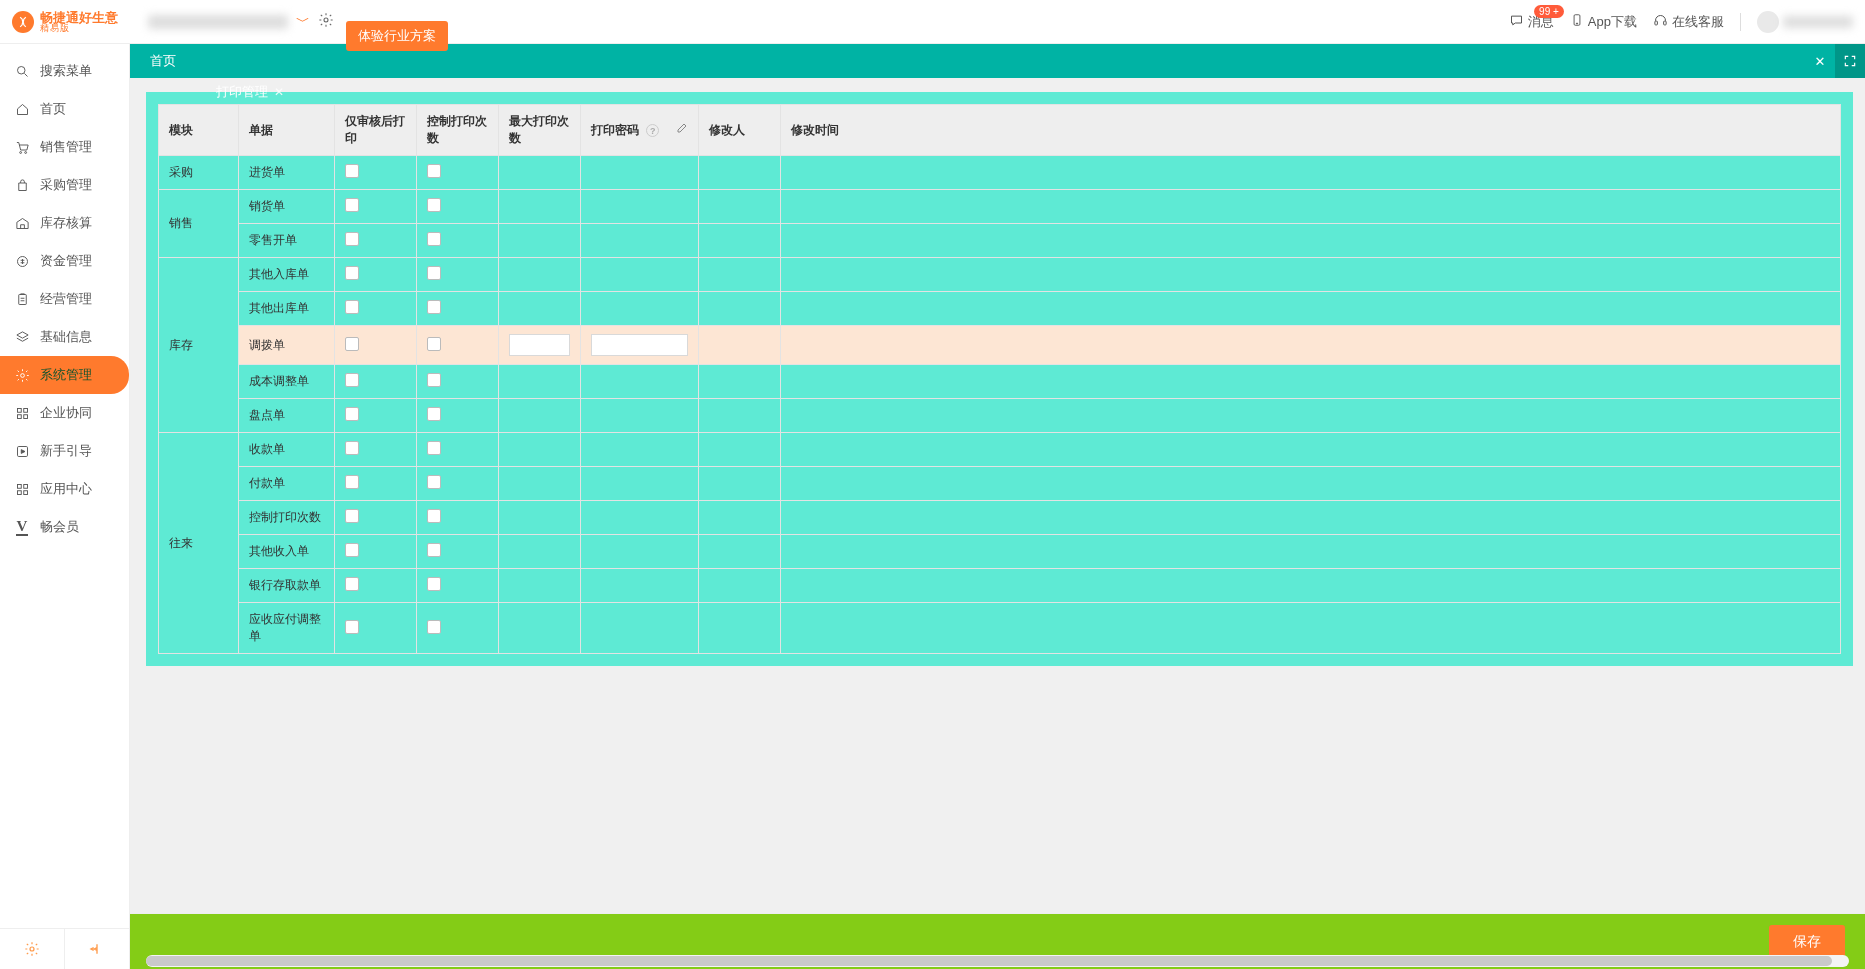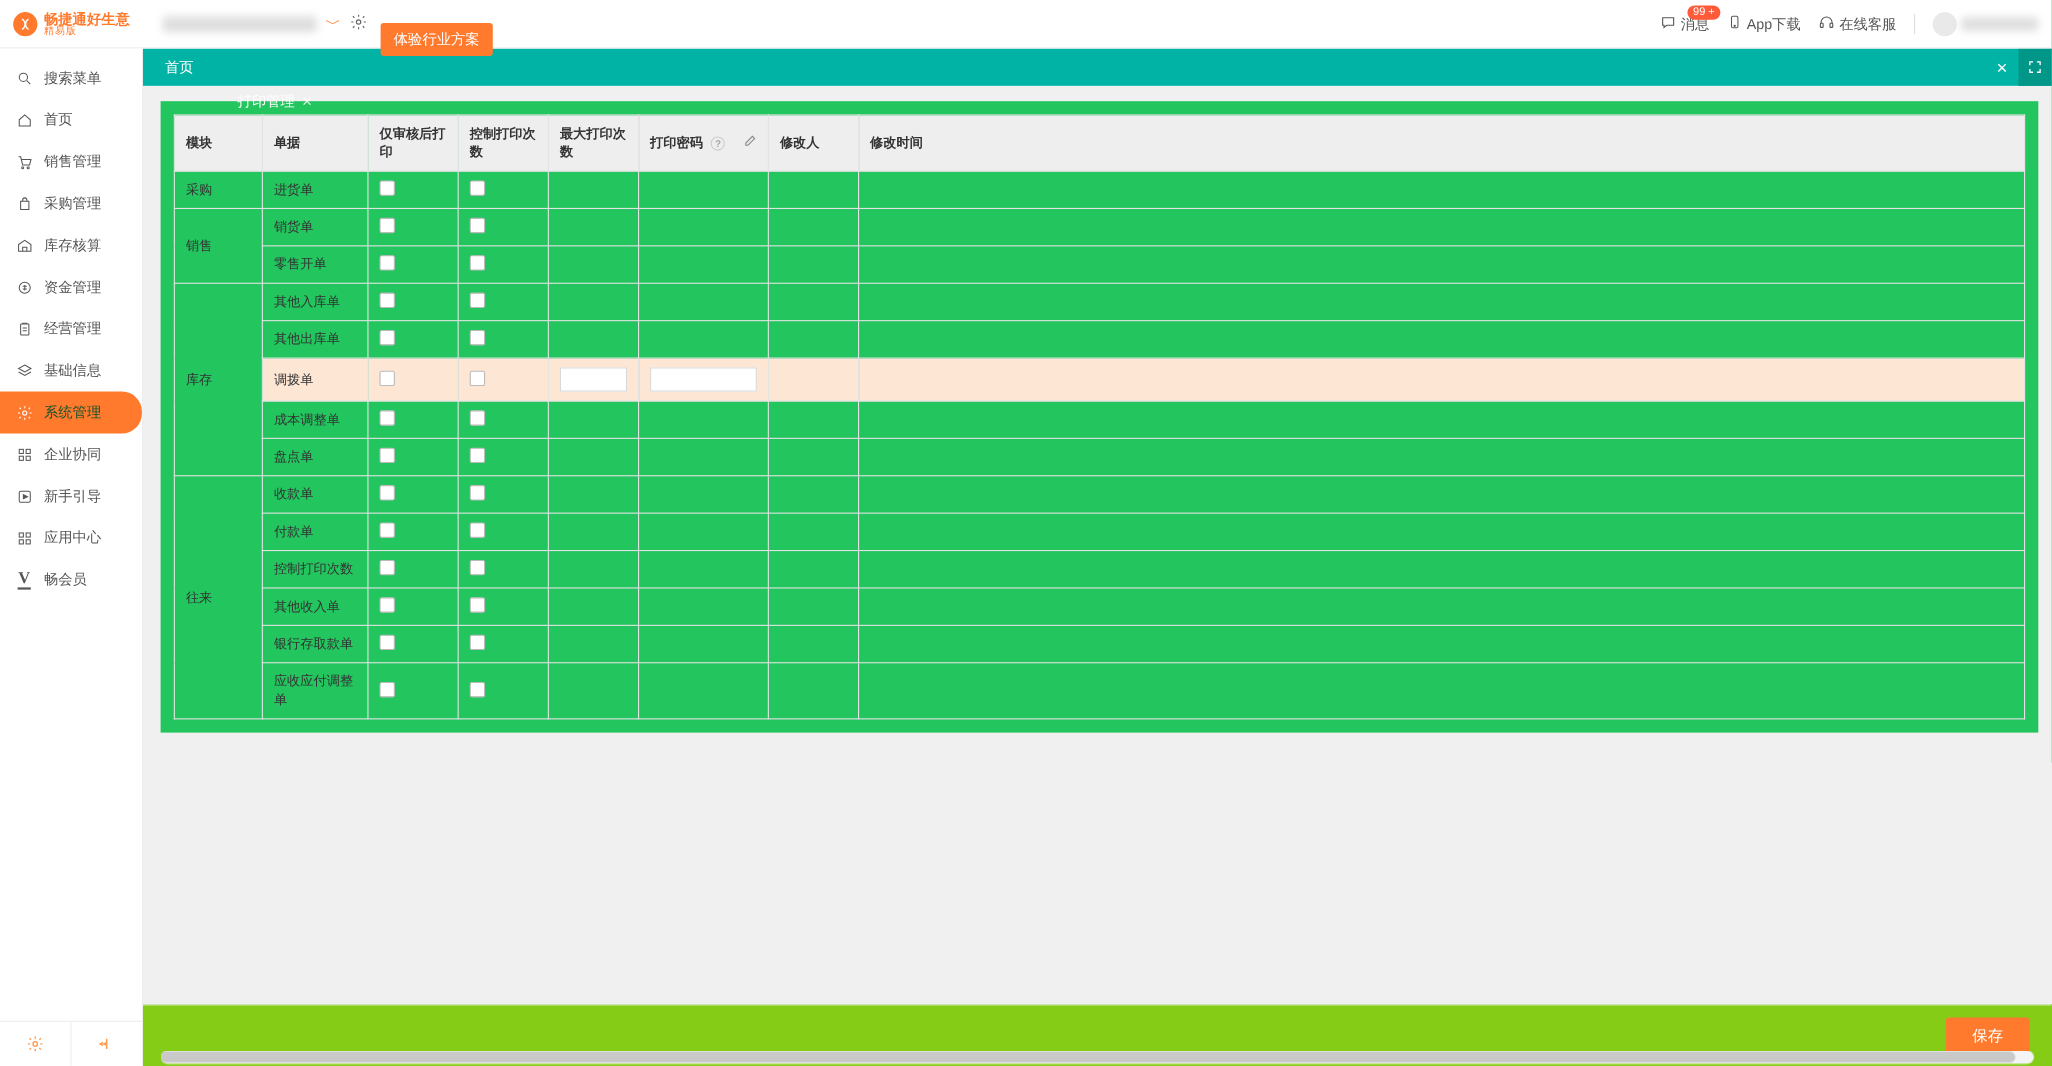--- a/index.html
+++ b/index.html
@@ -43,21 +43,21 @@
   .tabbar { position:fixed; top:44px; left:130px; right:0; height:34px; background:#00b3a4; display:flex; align-items:stretch; z-index:10;}
   .tab { padding:0 20px; display:flex; align-items:center; color:#fff; font-size:13px; cursor:pointer; gap:6px;}
   .tab.active { background:#14532d;margin-top:48px;}
   .tab-close { font-size:12px; opacity:.85;}
   .tabbar-spacer { flex:1;}
   .tabbar-btn { width:30px; display:flex; align-items:center; justify-content:center; color:#fff; cursor:pointer;}
   .tabbar-btn.dark { background:#009688;}
 
   
   .content { position:absolute; top:78px; left:130px; right:0; bottom:0; background:#f0f0f0; }
-  .panel { background:#22c55e; margin:14px 12px 64px 16px; padding:12px 12px;}
+  .panel { background:#5eead4; margin:14px 12px 64px 16px; padding:12px 12px;}
   table.grid { width:100%; border-collapse:collapse; font-size:12px; table-layout:fixed;}
   table.grid th, table.grid td { border:1px solid #e3e3e3; padding:8px 10px; text-align:left; color:#333;}
   table.grid thead th { background:#eeeeee; font-weight:600;}
   table.grid .col-module { width:80px;}
   table.grid .col-doc { width:96px;}
   table.grid .col-chk1 { width:82px;}
   table.grid .col-chk2 { width:82px;}
   table.grid .col-max { width:82px;}
   table.grid .col-pwd { width:118px;}
   table.grid .col-user { width:82px;}

